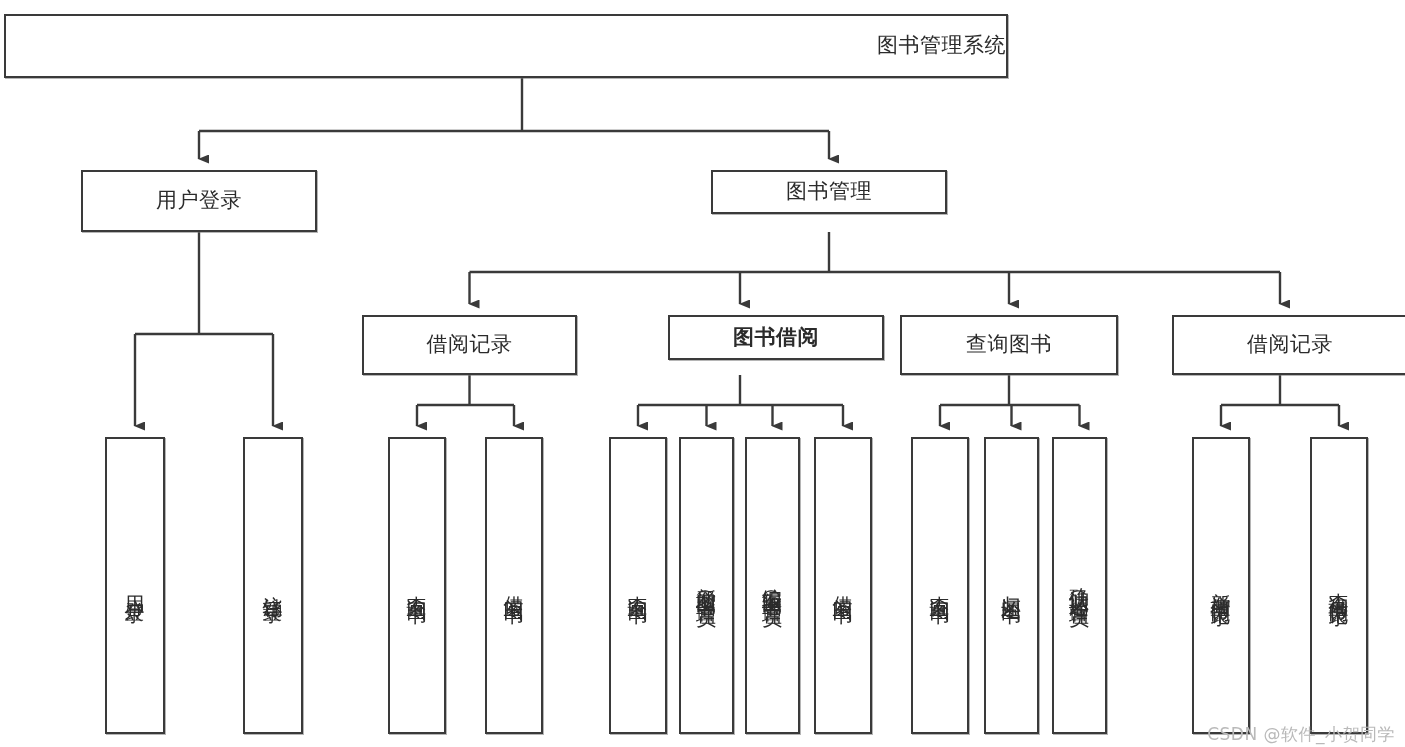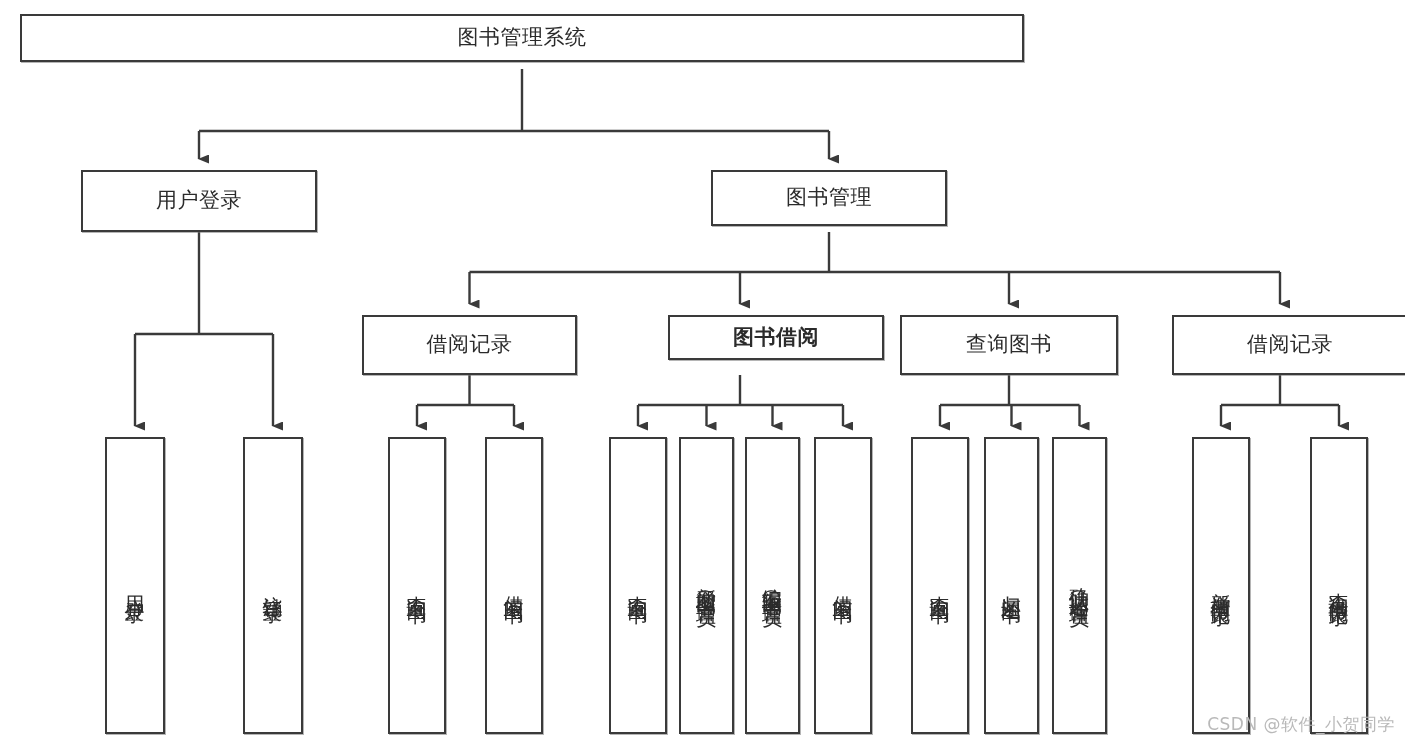--- a/index.html
+++ b/index.html
@@ -50,21 +50,21 @@
     writing-mode: vertical-rl;
     text-orientation: upright;
     font-size: 20px;
     letter-spacing: 3px;
     line-height: 1;
     white-space: nowrap;
   }
   #watermark {
     position: absolute;
     right: 10px;
-    bottom: 11px;
+    bottom: 1px;
     font-size: 17px;
     color: #b9b9b9;
     letter-spacing: 0.5px;
     white-space: nowrap;
     pointer-events: none;
     font-family: "DejaVu Sans", "Liberation Sans", sans-serif;
   }
 </style>
 </head>
 <body>
@@ -108,27 +108,27 @@
         <path d="M 1011.5 405 L 1011.5 426" marker-end="url(#arrowhead)"></path>
         <path d="M 1079.5 405 L 1079.5 426" marker-end="url(#arrowhead)"></path>
         <path d="M 1280 375 L 1280 405"></path>
         <path d="M 1221 405 L 1339 405"></path>
         <path d="M 1221 405 L 1221 426" marker-end="url(#arrowhead)"></path>
         <path d="M 1339 405 L 1339 426" marker-end="url(#arrowhead)"></path>
       </g>
   </svg>
 
   <div id="nodes-layer">
-      <div class="node-box" style="left: 20px; top: 14px; width: 1004px; height: 48px;">
+      <div class="node-box" style="left: 4px; top: 14px; width: 1004px; height: 64px; justify-content: flex-end;">
         <span class="node-label">图书管理系统</span>
       </div>
       <div class="node-box" style="left: 81px; top: 170px; width: 236px; height: 62px;">
         <span class="node-label">用户登录</span>
       </div>
-      <div class="node-box" style="left: 711px; top: 170px; width: 236px; height: 56px;">
+      <div class="node-box" style="left: 711px; top: 170px; width: 236px; height: 44px;">
         <span class="node-label">图书管理</span>
       </div>
       <div class="node-box" style="left: 362px; top: 315px; width: 215px; height: 60px;">
         <span class="node-label">借阅记录</span>
       </div>
       <div class="node-box" style="left: 668px; top: 315px; width: 216px; height: 45px; font-weight: bold;">
         <span class="node-label">图书借阅</span>
       </div>
       <div class="node-box" style="left: 900px; top: 315px; width: 218px; height: 60px;">
         <span class="node-label">查询图书</span>

